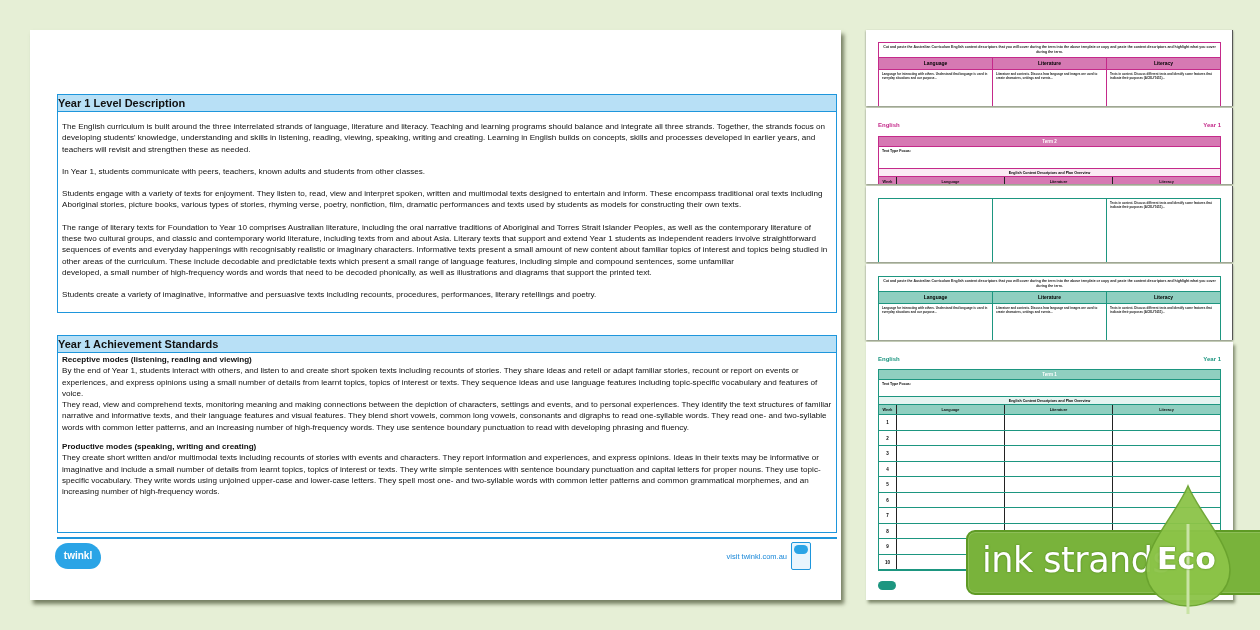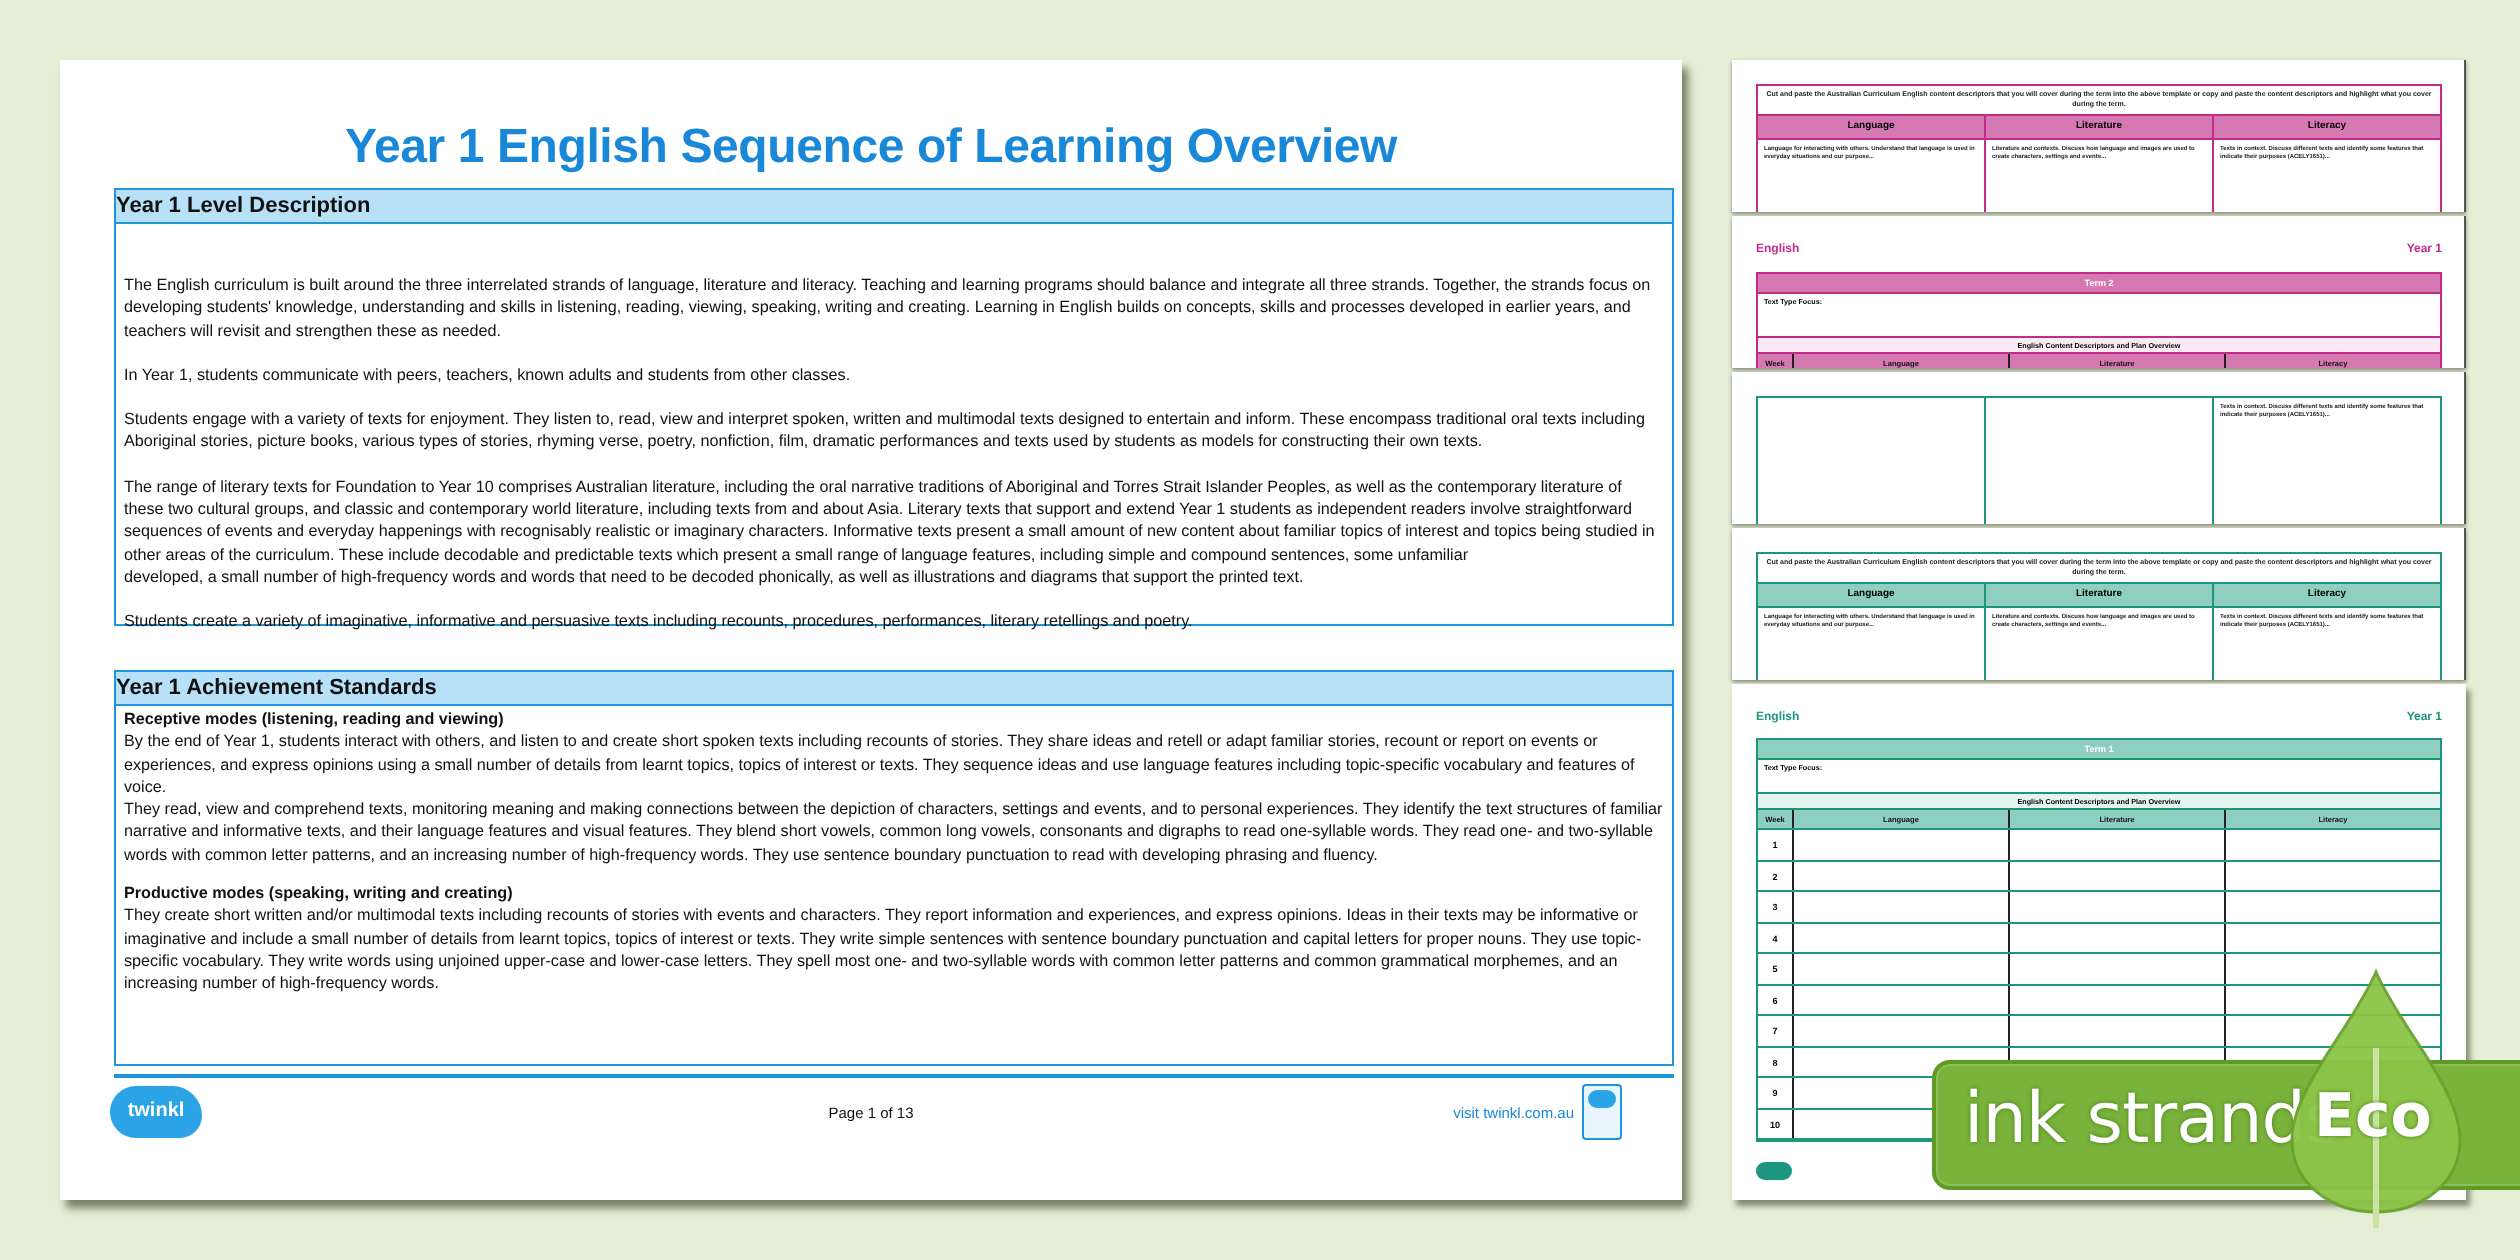--- a/index.html
+++ b/index.html
@@ -120,25 +120,24 @@
   }
   .eco-label {
     position: absolute; left: 1157px; top: 541px; font-size: 30px; color: #fff; font-weight: bold;
     font-family: "DejaVu Sans", sans-serif; text-shadow: 0 0 2px #4a7d1a;
   }
 </style>
 </head>
 <body>
 
 <div class="main-page">
-  <div class="main-title">Year 1 English Sequence of Learning Overview</div>
 
   <div class="section-box" style="top:64px;height:219px;">
     <div class="section-head">Year 1 Level Description</div>
-    <div class="section-body" style="padding-top:9px;margin-top:16px;">
+    <div class="section-body" style="padding-top:9px;">
       <p>The English curriculum is built around the three interrelated strands of language, literature and literacy. Teaching and learning programs should balance and integrate all three strands. Together, the strands focus on developing students' knowledge, understanding and skills in listening, reading, viewing, speaking, writing and creating. Learning in English builds on concepts, skills and processes developed in earlier years, and teachers will revisit and strengthen these as needed.</p>
       <div class="gap"></div>
       <p>In Year 1, students communicate with peers, teachers, known adults and students from other classes.</p>
       <div class="gap"></div>
       <p>Students engage with a variety of texts for enjoyment. They listen to, read, view and interpret spoken, written and multimodal texts designed to entertain and inform. These encompass traditional oral texts including Aboriginal stories, picture books, various types of stories, rhyming verse, poetry, nonfiction, film, dramatic performances and texts used by students as models for constructing their own texts.</p>
       <div class="gap"></div>
       <p>The range of literary texts for Foundation to Year 10 comprises Australian literature, including the oral narrative traditions of Aboriginal and Torres Strait Islander Peoples, as well as the contemporary literature of these two cultural groups, and classic and contemporary world literature, including texts from and about Asia. Literary texts that support and extend Year 1 students as independent readers involve straightforward sequences of events and everyday happenings with recognisably realistic or imaginary characters. Informative texts present a small amount of new content about familiar topics of interest and topics being studied in other areas of the curriculum. These include decodable and predictable texts which present a small range of language features, including simple and compound sentences, some unfamiliar</p>
       <p>developed, a small number of high-frequency words and words that need to be decoded phonically, as well as illustrations and diagrams that support the printed text.</p>
       <div class="gap"></div>
       <p>Students create a variety of imaginative, informative and persuasive texts including recounts, procedures, performances, literary retellings and poetry.</p>
@@ -152,21 +151,20 @@
       <p>By the end of Year 1, students interact with others, and listen to and create short spoken texts including recounts of stories. They share ideas and retell or adapt familiar stories, recount or report on events or experiences, and express opinions using a small number of details from learnt topics, topics of interest or texts. They sequence ideas and use language features including topic-specific vocabulary and features of voice.</p>
       <p>They read, view and comprehend texts, monitoring meaning and making connections between the depiction of characters, settings and events, and to personal experiences. They identify the text structures of familiar narrative and informative texts, and their language features and visual features. They blend short vowels, common long vowels, consonants and digraphs to read one-syllable words. They read one- and two-syllable words with common letter patterns, and an increasing number of high-frequency words. They use sentence boundary punctuation to read with developing phrasing and fluency.</p>
       <div class="gap" style="height:8px;"></div>
       <p class="sub-head">Productive modes (speaking, writing and creating)</p>
       <p>They create short written and/or multimodal texts including recounts of stories with events and characters. They report information and experiences, and express opinions. Ideas in their texts may be informative or imaginative and include a small number of details from learnt topics, topics of interest or texts. They write simple sentences with sentence boundary punctuation and capital letters for proper nouns. They use topic-specific vocabulary. They write words using unjoined upper-case and lower-case letters. They spell most one- and two-syllable words with common letter patterns and common grammatical morphemes, and an increasing number of high-frequency words.</p>
     </div>
   </div>
 
   <div class="footer-line"></div>
   <div class="twinkl-logo">twinkl</div>
-  <div class="page-num">Page 1 of 13</div>
   <div class="visit-link">visit twinkl.com.au</div>
   <div class="badge"></div>
 </div>
 
 <div class="thumb pink" style="top:30px;height:76px;">
   <div class="t-table" style="top:12px;">
     <div class="t-note">Cut and paste the Australian Curriculum English content descriptors that you will cover during the term into the above template or copy and paste the content descriptors and highlight what you cover during the term.</div>
     <div class="t-cols hdr" style="border-top:1px solid #c42a8a;border-bottom:1px solid #c42a8a;">
       <div>Language</div>
       <div>Literature</div>

